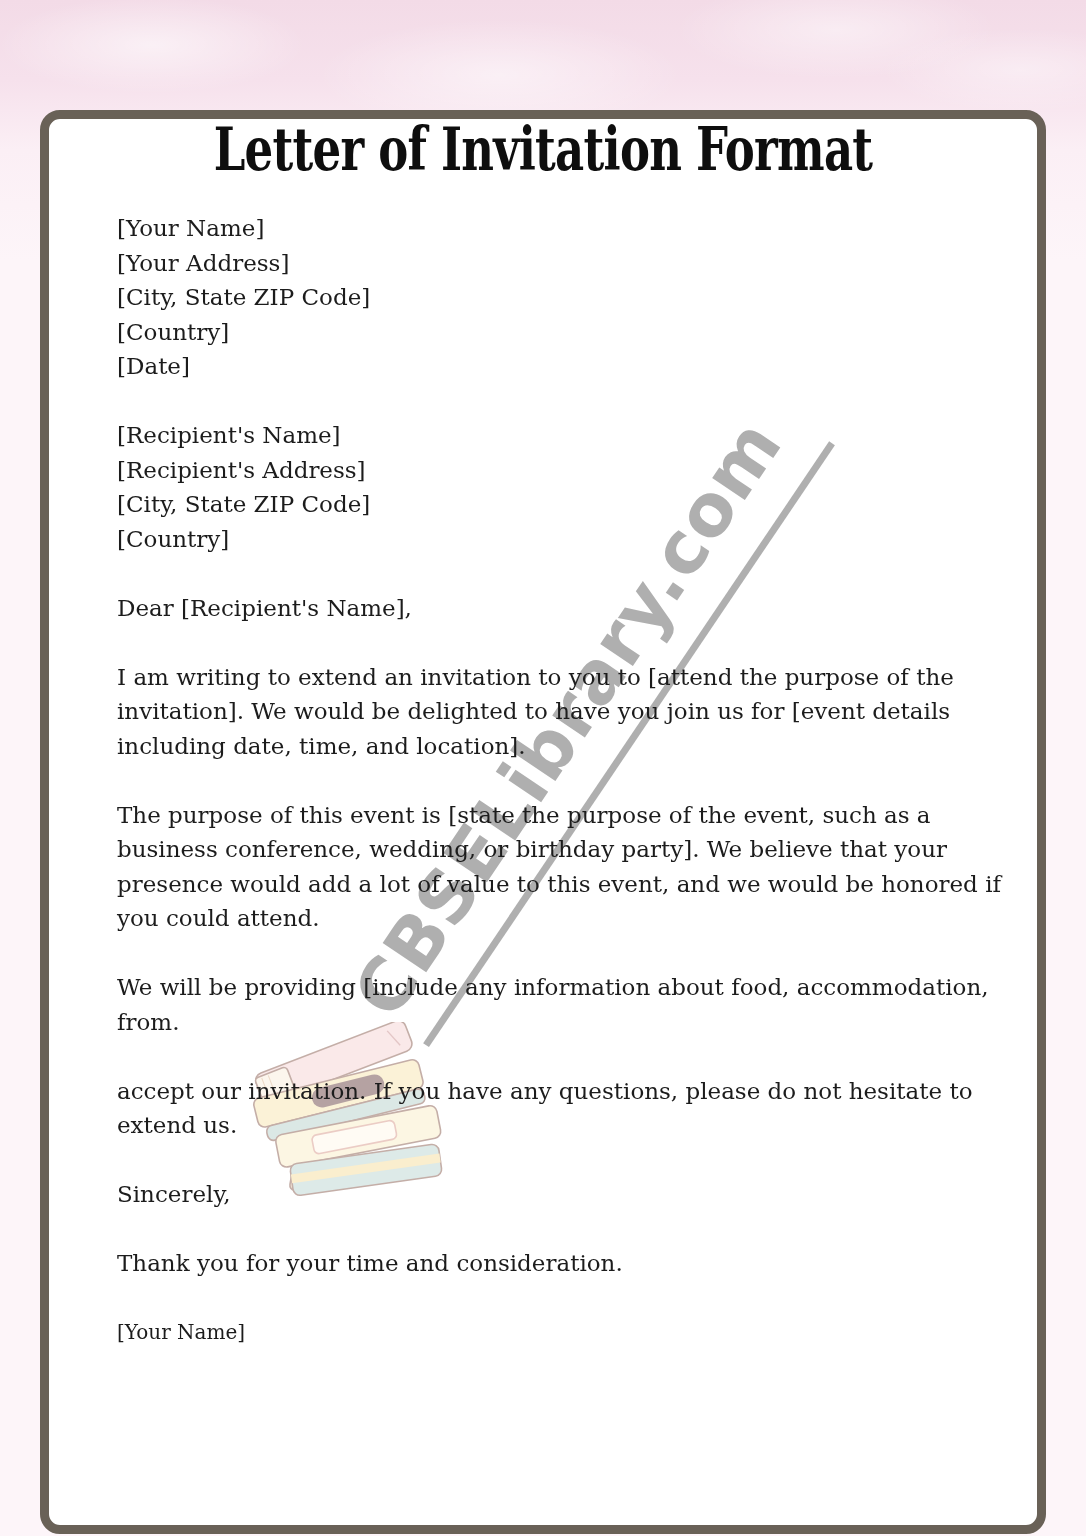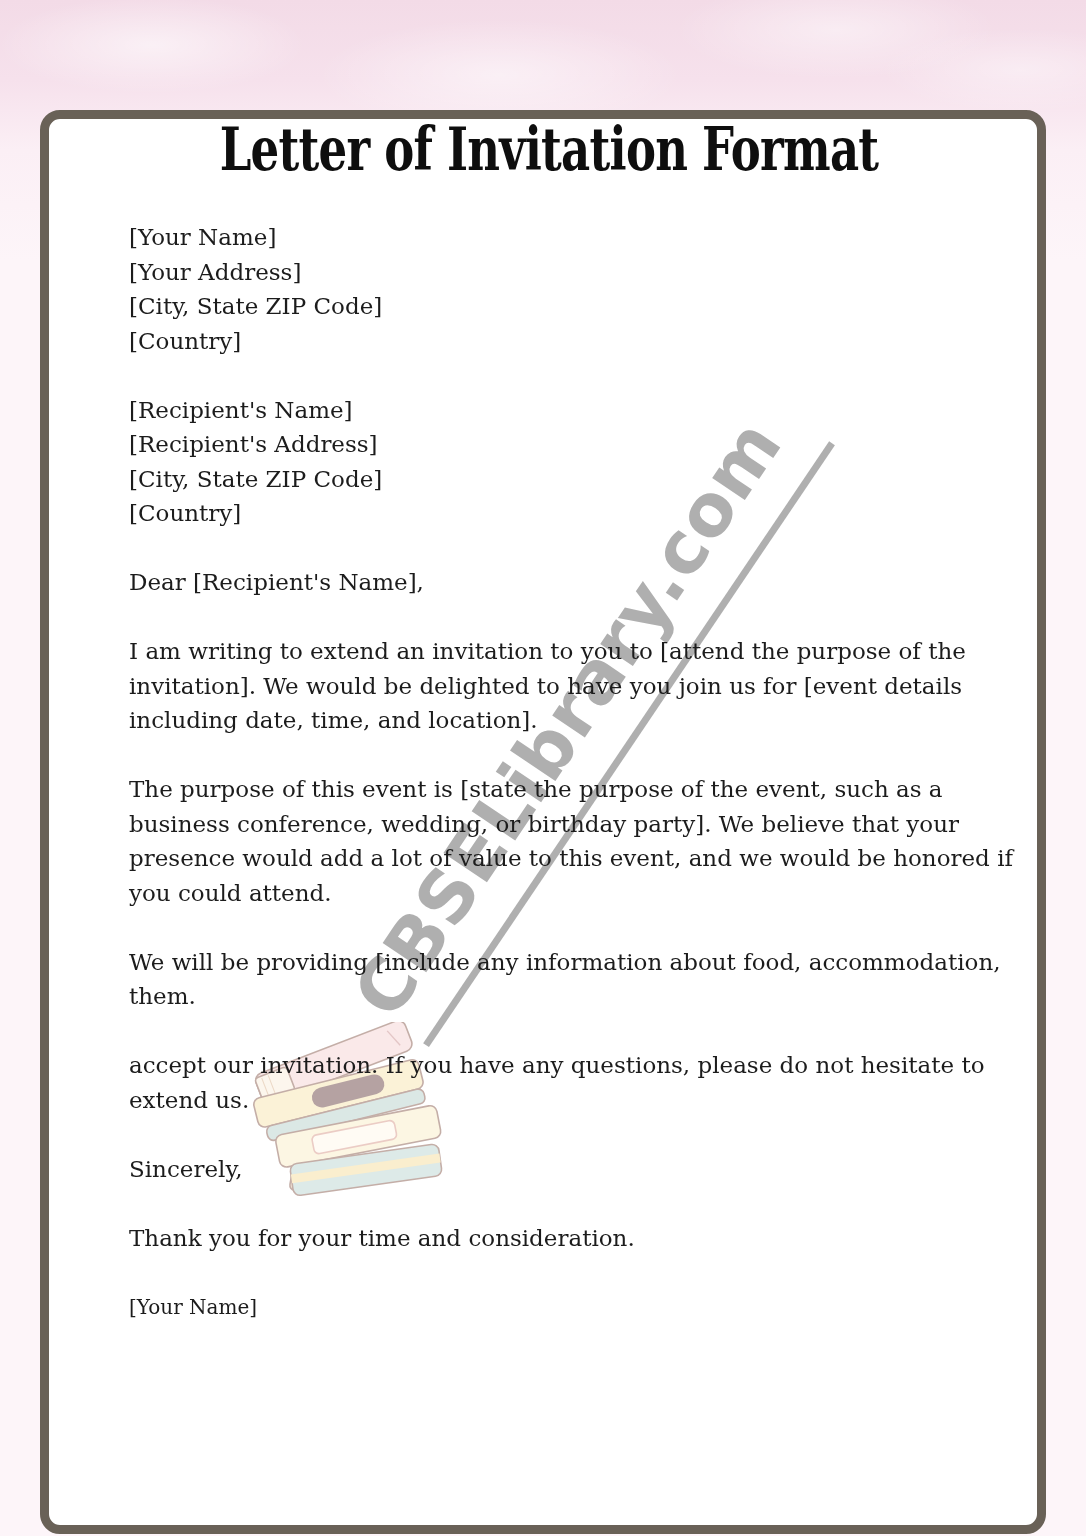--- a/index.html
+++ b/index.html
@@ -16,21 +16,20 @@
   }
 
   .card {
     position: absolute;
     left: 40px; top: 110px;
     width: 1006px; height: 1424px;
     background: #ffffff;
     border: 9px solid #696157;
     border-radius: 20px;
     overflow: hidden;
-    padding-left: 12px;
   }
 
   .title {
     margin-top: 0;
     font-size: 60px;
     line-height: 60px;
     font-weight: 800;
     letter-spacing: -1px;
     text-align: center;
     color: #0e0e0e;
@@ -63,21 +62,21 @@
   .books {
     position: absolute;
     left: 196px; top: 903px;
     z-index: 1;
     opacity: 0.5;
   }
 
   .letter {
     position: relative;
     z-index: 2;
-    margin: 41px 0 0 68px;
+    margin: 32px 0 0 68px;
     font-size: 23px;
     line-height: 34.5px;
     color: #1c1c1c;
   }
   .block { margin-bottom: 34.5px; }
   .line { white-space: pre; }
   .line.small { font-size: 20px; }
 </style>
 </head>
 <body>
@@ -129,20 +128,21 @@
       </g>
     </svg>
 
     <div class="letter">
 
       <div class="block">
         <div class="line">[Your Name]</div>
         <div class="line">[Your Address]</div>
         <div class="line">[City, State ZIP Code]</div>
         <div class="line">[Country]</div>
+        <div class="line">[Date]</div>
       </div>
 
       <div class="block">
         <div class="line">[Recipient's Name]</div>
         <div class="line">[Recipient's Address]</div>
         <div class="line">[City, State ZIP Code]</div>
         <div class="line">[Country]</div>
       </div>
 
       <div class="block">
@@ -157,21 +157,21 @@
 
       <div class="block">
         <div class="line">The purpose of this event is [state the purpose of the event, such as a</div>
         <div class="line">business conference, wedding, or birthday party]. We believe that your</div>
         <div class="line">presence would add a lot of value to this event, and we would be honored if</div>
         <div class="line">you could attend.</div>
       </div>
 
       <div class="block">
         <div class="line">We will be providing [include any information about food, accommodation,</div>
-        <div class="line">them.</div>
+        <div class="line">from.</div>
       </div>
 
       <div class="block">
         <div class="line">accept our invitation. If you have any questions, please do not hesitate to</div>
         <div class="line">extend us.</div>
       </div>
 
       <div class="block">
         <div class="line">Sincerely,</div>
       </div>

